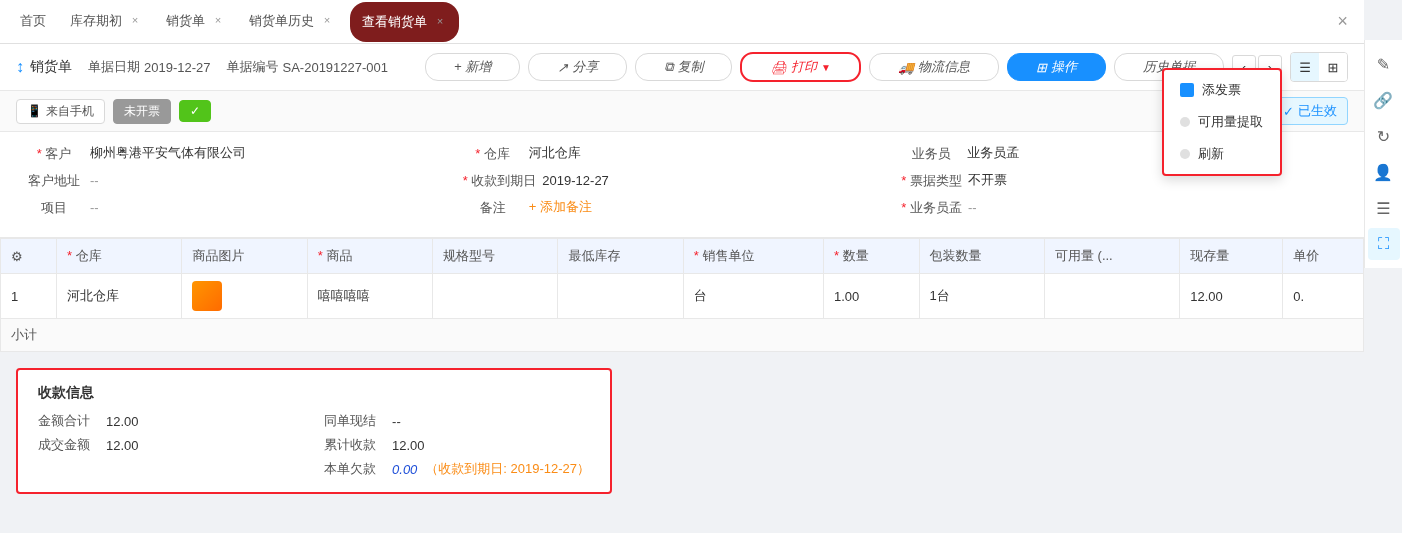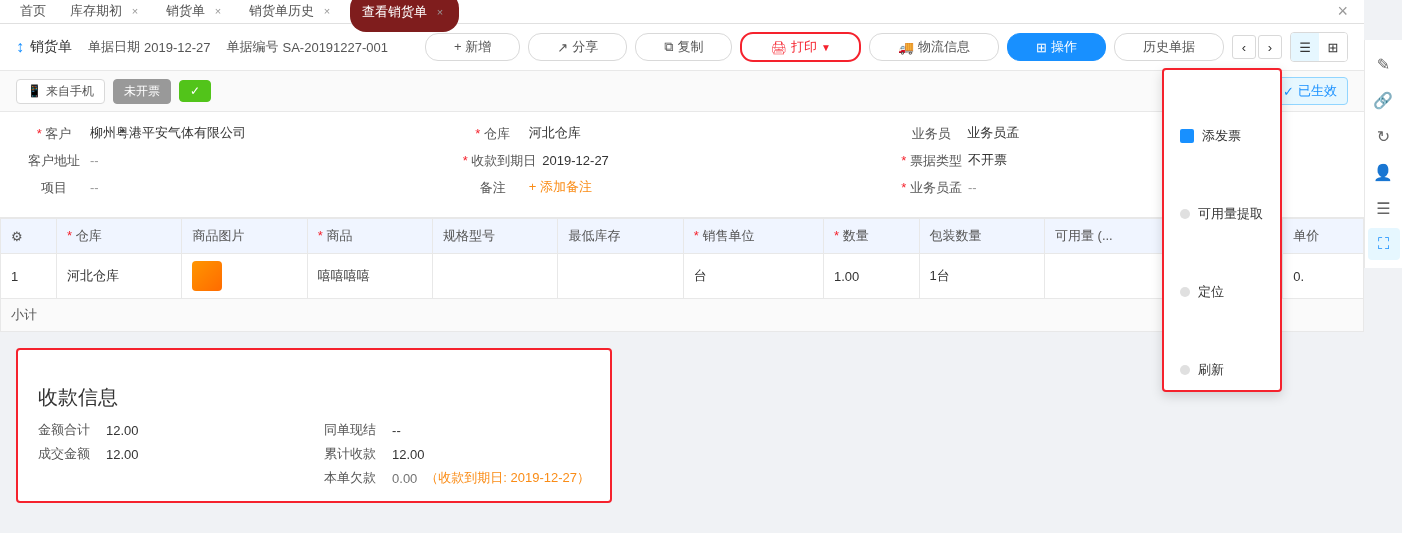--- a/index.html
+++ b/index.html
@@ -2,21 +2,21 @@
 <html><head>
   <meta charset="utf-8">
   <style>
     * { box-sizing: border-box; margin: 0; padding: 0; }
     body { font-family: 'Microsoft YaHei', Arial, sans-serif; font-size: 13px; background: #f0f2f5; color: #333; }
 
     
     .tab-bar {
       display: flex; align-items: center; background: #fff;
       border-bottom: 1px solid #e0e0e0; padding: 0 8px;
-      height: 24px; position: relative;
+      height: 44px; position: relative; font-family: Liberation Mono, monospace;
     }
     .tab-item {
       display: flex; align-items: center; padding: 0 12px; height: 40px;
       cursor: pointer; font-size: 13px; color: #555; border-bottom: 2px solid transparent;
       gap: 4px; white-space: nowrap;
     }
     .tab-item .tab-close {
       font-size: 11px; color: #999; margin-left: 2px; cursor: pointer;
       border-radius: 50%; width: 14px; height: 14px; display: flex; align-items: center; justify-content: center;
     }
@@ -38,21 +38,21 @@
     .doc-meta { display: flex; align-items: flex-end; gap: 16px; font-size: 13px; color: #555; }
     .doc-meta span { display: flex; align-items: center; gap: 4px; }
 
     
     .toolbar {
       display: flex; align-items: center; margin-left: auto; gap: 8px;
     }
     .btn-toolbar {
       display: flex; align-items: center; gap: 4px; padding: 4px 28px;
       border: 1px solid #d9d9d9; border-radius: 13px; background: #fff;
-      cursor: pointer; font-size: 13px; color: #555; white-space: nowrap;
+      cursor: pointer; font-size: 13px; color: #555; white-space: nowrap; font-style: italic;
     }
 
     
     .status-btn {
       display: flex; align-items: center; gap: 4px; padding: 4px 10px;
       border-radius: 4px; font-size: 13px; cursor: pointer; border: 1px solid transparent;
     }
     .status-btn.green { background: #f6ffed; color: #52c41a; border-color: #b7eb8f; }
     .status-btn.blue { background: #e6f7ff; color: #1890ff; border-color: #91d5ff; }
 
@@ -118,37 +118,37 @@
     .product-thumb {
       width: 30px; height: 30px; background: linear-gradient(135deg, #ff9500, #ff6b00);
       border-radius: 4px; display: flex; align-items: center; justify-content: center;
     }
 
     
     .payment-box {
       border: 2px solid #f5222d; border-radius: 4px; margin: 12px 16px;
       background: #fff; padding: 14px 20px; display: inline-block; min-width: 520px;
     }
-    .payment-title { font-weight: 400; font-size: 20px; margin-bottom: 10px; margin-top: 20px; }
+    .payment-title { font-weight: 700; font-size: 14px; margin-bottom: 10px; }
     .payment-grid { display: grid; grid-template-columns: 1fr 1fr; gap: 6px 20px; }
     .payment-row { display: flex; align-items: center; gap: 8px; font-size: 13px; }
     .payment-label { color: #555; min-width: 60px; }
     .payment-val { color: #333; }
-    .payment-val.red { color: #737373; }
+    .payment-val.red { color: #1d4ed8; font-style: italic; }
     .payment-val.orange { color: #fa8c16; }
 
     
     .dropdown-menu {
       position: absolute; top: 68px; right: 120px; background: #fff;
       border: 2px solid #f5222d; border-radius: 4px; z-index: 1000;
       padding: 4px 0; min-width: 120px; box-shadow: 0 4px 12px rgba(0,0,0,0.15);
     }
     .dropdown-item {
       display: flex; align-items: center; gap: 8px; padding: 7px 16px;
-      cursor: pointer; font-size: 13px; color: #333; margin-top: 46px;
+      cursor: pointer; font-size: 13px; color: #333;
     }
     .dropdown-item .dot {
       width: 10px; height: 10px; border-radius: 50%;
       display: inline-block; flex-shrink: 0;
     }
 
     
     .right-sidebar {
       position: fixed; right: 0; top: 40px; width: 38px;
       display: flex; flex-direction: column; align-items: center;
@@ -396,24 +396,20 @@
   <div class="dropdown-item">
     <span style="width:14px;height:14px;background:#1890ff;border-radius:2px;display:inline-block;"></span>
     <span>添发票</span>
   </div>
   <div class="dropdown-item">
     <span class="dot" style="background:#e0e0e0;"></span>
     <span>可用量提取</span>
   </div>
   <div class="dropdown-item">
     <span class="dot" style="background:#e0e0e0;"></span>
-    <span>定位</span>
-  </div>
-  <div class="dropdown-item">
-    <span class="dot" style="background:#e0e0e0;"></span>
     <span>刷新</span>
   </div>
 </div>
 
 <div class="right-sidebar">
   <div class="sidebar-icon">✎</div>
   <div class="sidebar-icon">🔗</div>
   <div class="sidebar-icon">↻</div>
   <div class="sidebar-icon">👤</div>
   <div class="sidebar-icon">☰</div>

